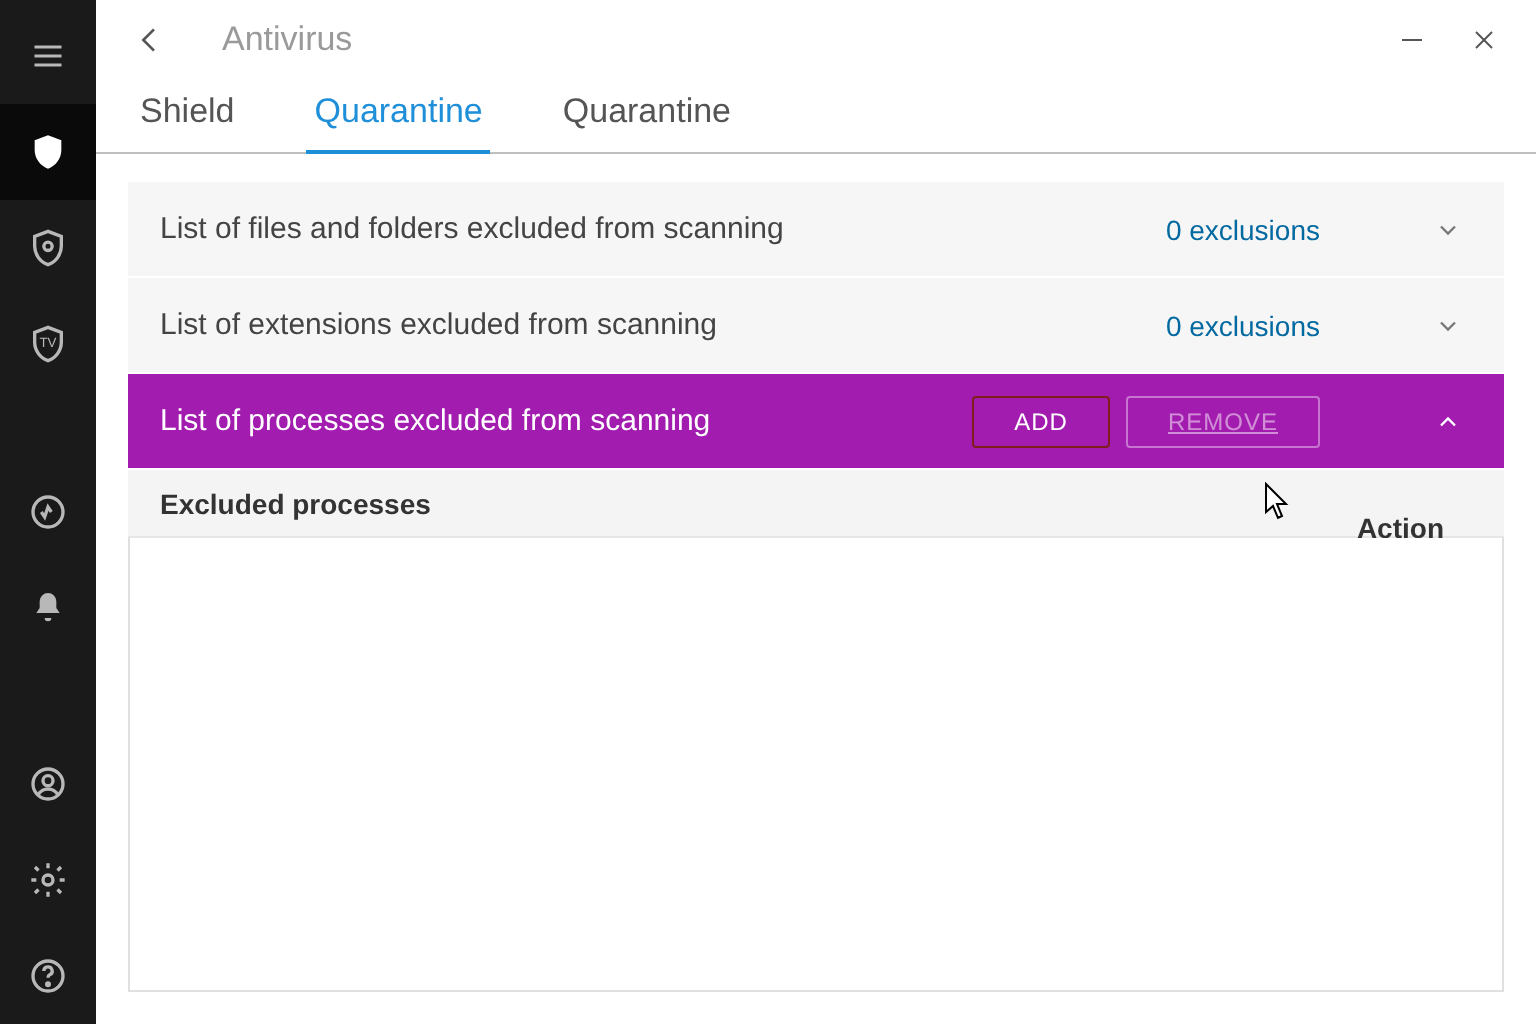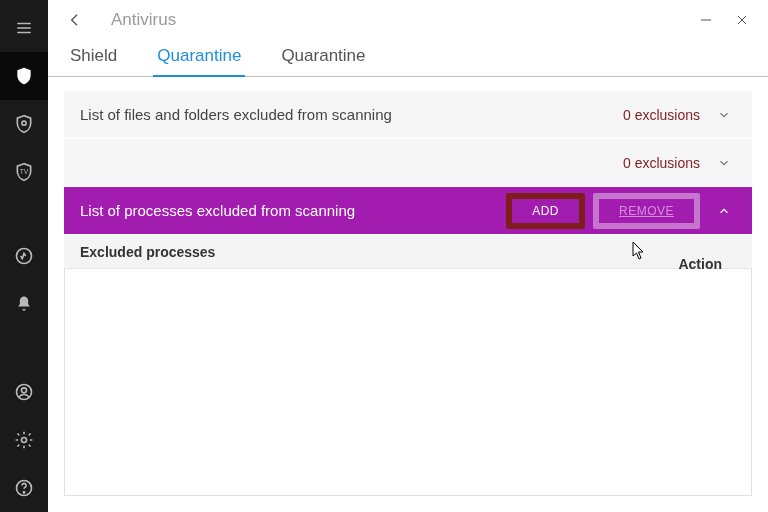--- a/index.html
+++ b/index.html
@@ -26,31 +26,31 @@
 
 
 .tabs { display: flex; gap: 36px; padding: 0 20px; border-bottom: 1px solid #bfbfbf; }
 .tab { padding: 6px 2px 10px 2px; font-size: 17px; color: #555; cursor: pointer; position: relative; }
 .tab.active { color: #1e8fd8; }
 .tab.active::after { content: ""; position: absolute; left: -2px; right: -2px; bottom: -1px; height: 2px; background: #1e8fd8; }
 
 
 .content { padding: 14px 16px 16px 16px; flex: 1; display: flex; flex-direction: column; }
 
-.section-row { display: flex; align-items: center; height: 48px; padding: 0 16px; background: #f6f6f6; border-bottom: 1px solid #fff; font-size: 15px; }
+.section-row { display: flex; align-items: center; height: 48px; padding: 0 16px; background: #f6f6f6; border-bottom: 1px solid #fff; font-size: 15px; gap: 40px; }
 .section-row .label { color: #444; }
-.section-row .count { margin-left: auto; color: #7f1d1d; font-size: 14px; }
+.section-row .count { margin-left: auto; color: #0369a1; font-size: 14px; }
 .section-row .chev { width: 24px; margin-left: 12px; color: #777; display: flex; align-items: center; justify-content: center; }
 
 .section-row.active { background: #a21caf; color: #fff; }
 .section-row.active .label { color: #fff; }
 .section-row.active .chev { color: #fff; }
 
 .btn-group { margin-left: auto; display: flex; gap: 8px; }
-.btn { border: 6px solid #7f1d1d; color: #fff; background: transparent; font-size: 12px; letter-spacing: 0.5px; padding: 5px 20px; cursor: pointer; border-radius: 2px; }
+.btn { border: 1px solid #7f1d1d; color: #fff; background: transparent; font-size: 12px; letter-spacing: 0.5px; padding: 5px 20px; cursor: pointer; border-radius: 2px; }
 .btn.disabled { color: rgba(255,255,255,0.5); border-color: rgba(255,255,255,0.4); cursor: default; text-decoration: underline; }
 
 .table-header { display: flex; align-items: center; height: 34px; padding: 0 30px 0 16px; background: #f4f4f4; border-bottom: 1px solid #e6e6e6; font-size: 14px; font-weight: 600; color: #333; }
 .table-header .col-action { margin-left: auto; margin-top: 24px; }
 .table-body { flex: 1; border: 1px solid #e0e0e0; border-top: none; background: #fff; }
 
 .cursor { position: absolute; pointer-events: none; }
 </style>
 </head>
 <body>
@@ -151,20 +151,21 @@
         <span class="label">List of files and folders excluded from scanning</span>
         <span class="count">0 exclusions</span>
         <span class="chev">
           <svg width="14" height="14" viewBox="0 0 24 24" fill="none" stroke="currentColor" stroke-width="2">
               <polyline points="6 9 12 15 18 9"></polyline>
             </svg>
         </span>
       </div>
 
       <div class="section-row">
+        <span class="label">List of extensions excluded from scanning</span>
         <span class="count">0 exclusions</span>
         <span class="chev">
           <svg width="14" height="14" viewBox="0 0 24 24" fill="none" stroke="currentColor" stroke-width="2">
               <polyline points="6 9 12 15 18 9"></polyline>
             </svg>
         </span>
       </div>
 
       <div class="section-row active">
         <span class="label">List of processes excluded from scanning</span>

